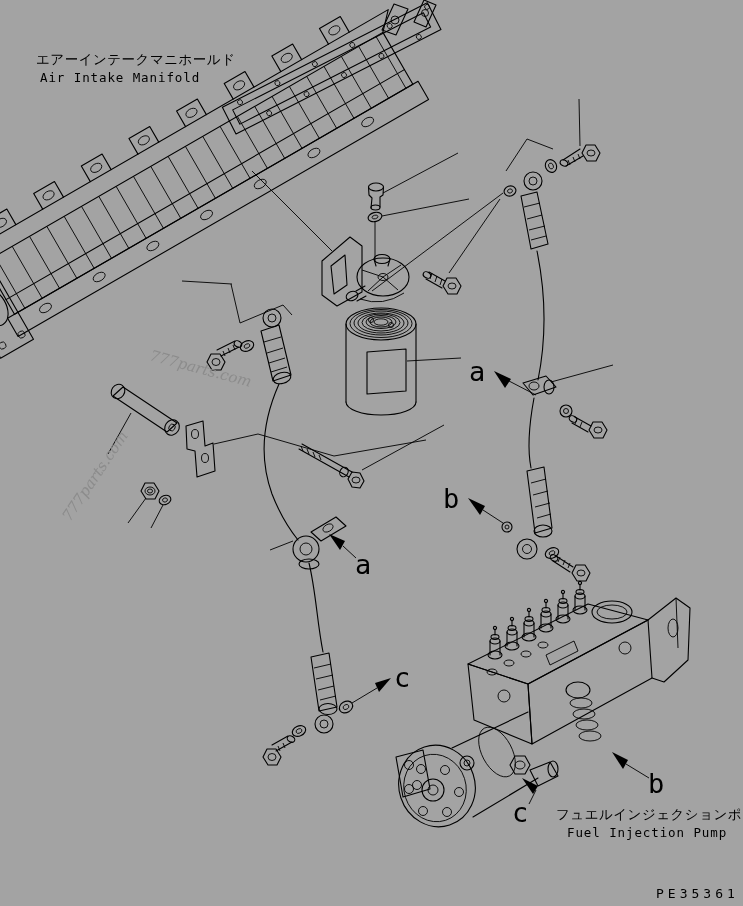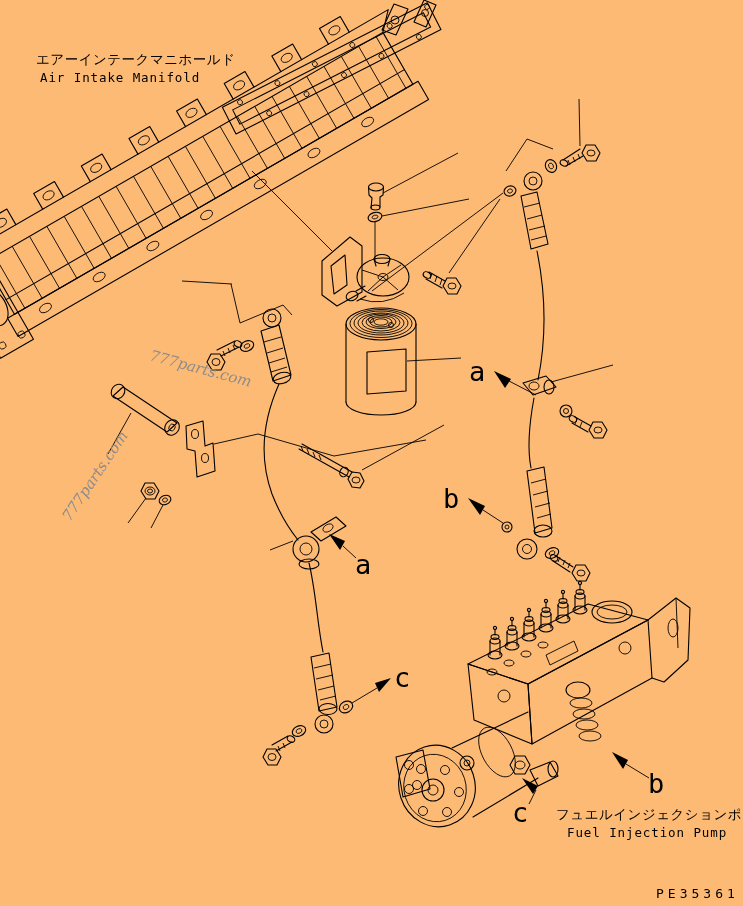--- a/index.html
+++ b/index.html
@@ -1,16 +1,16 @@
 <!DOCTYPE html>
 <html><head>
 <meta charset="utf-8">
 <style>
   html,body{margin:0;padding:0;background:#fff;}
-  .canvas{position:relative;width:743px;height:906px;background:#fdba74;overflow:hidden;
+  .canvas{position:relative;width:743px;height:906px;background:#a3a3a3;overflow:hidden;
           font-family:"DejaVu Sans", sans-serif;}
   svg{display:block;}
   svg *{vector-effect:non-scaling-stroke;}
   .ln{fill:none;stroke:#000;stroke-width:1.1;stroke-linejoin:round;stroke-linecap:round;}
   .thin{fill:none;stroke:#000;stroke-width:0.9;}
   .fillk{fill:#000;stroke:none;}
   text.jp{font-family:"DejaVu Sans", sans-serif;font-size:13.5px;letter-spacing:0.5px;fill:#000;}
   text.en{font-family:"DejaVu Sans Mono", monospace;font-size:12.5px;letter-spacing:0.9px;fill:#000;}
   text.code{font-family:"DejaVu Sans Mono", monospace;font-size:13px;letter-spacing:4px;fill:#000;}
   text.callout{font-family:"DejaVu Sans Mono", monospace;font-size:27px;fill:#000;}

